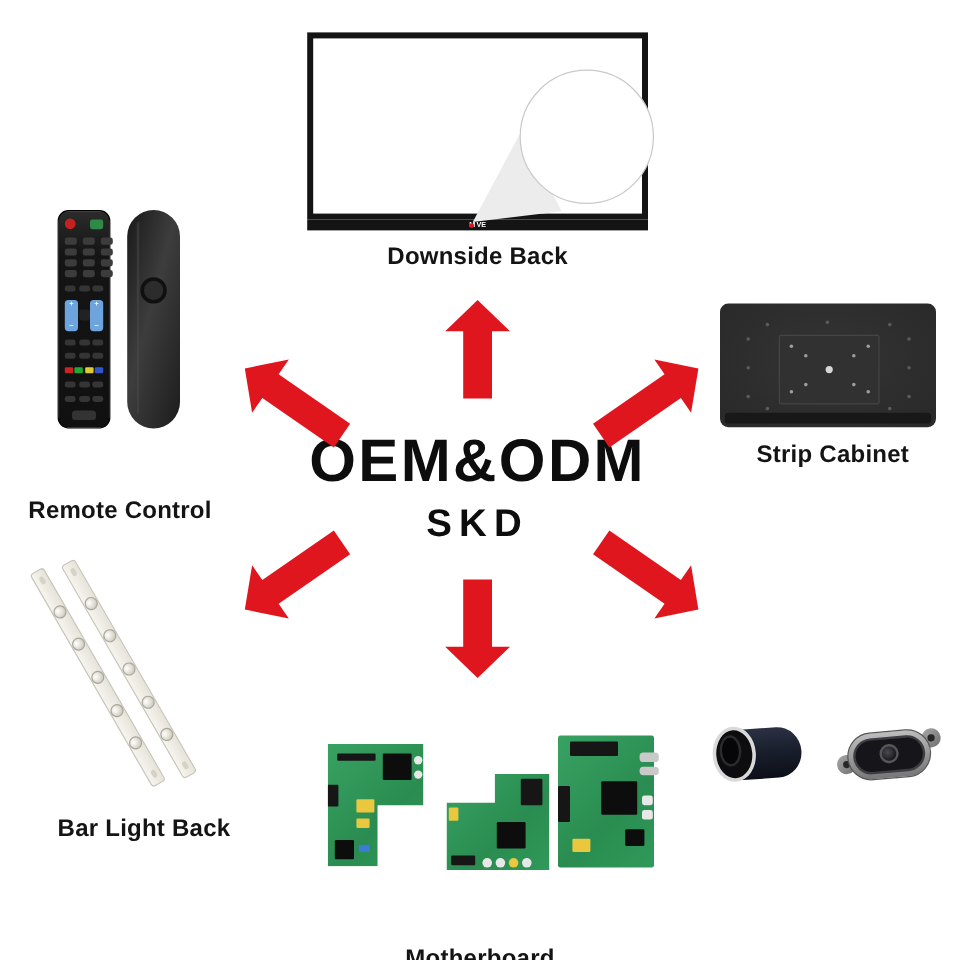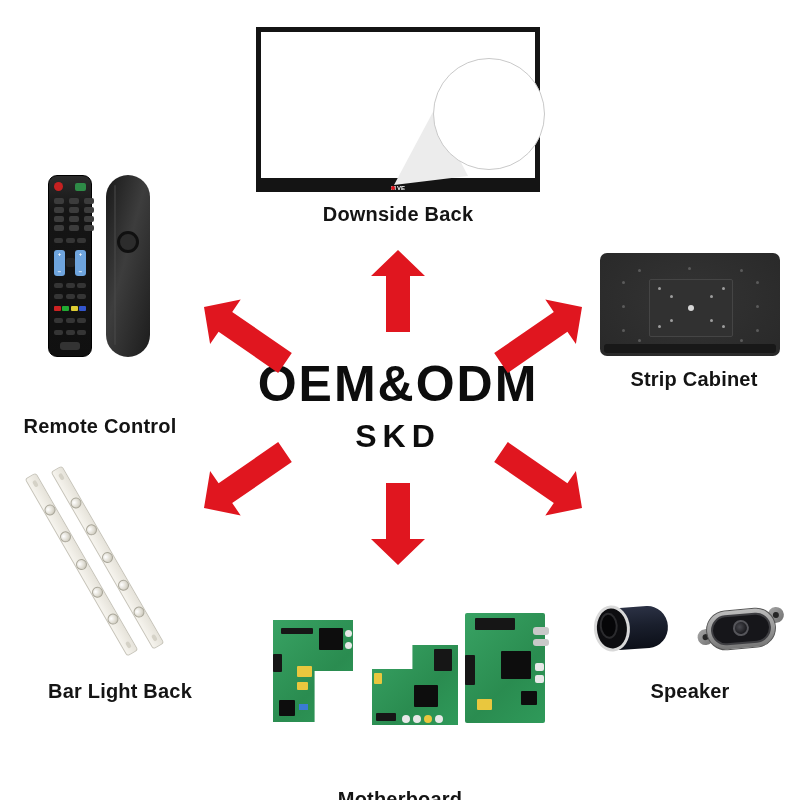--- a/index.html
+++ b/index.html
@@ -293,15 +293,14 @@
     <div class="ear" style="left:0;top:20px;">
         <span class="hole"></span>
       </div>
     <div class="ear" style="left:72px;top:4px;">
         <span class="hole"></span>
       </div>
     <div class="frame"></div>
     <div class="cone"></div>
     <div class="dome"></div>
   </div>
-  <div class="label" style="left:600px;top:680px;width:180px;">Speaker</div>
 
 </div>
 
 </body></html>

